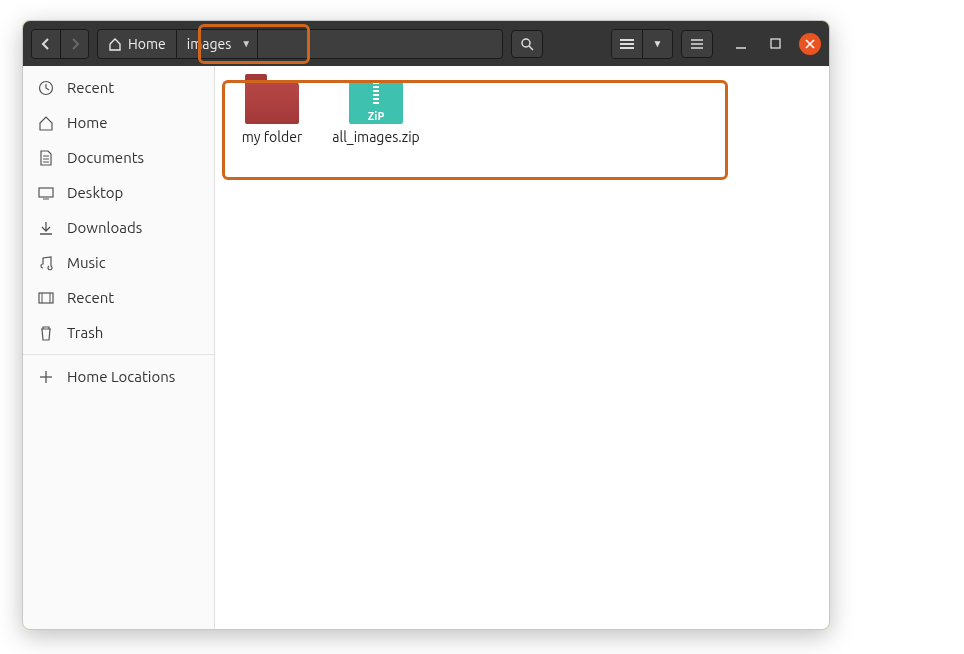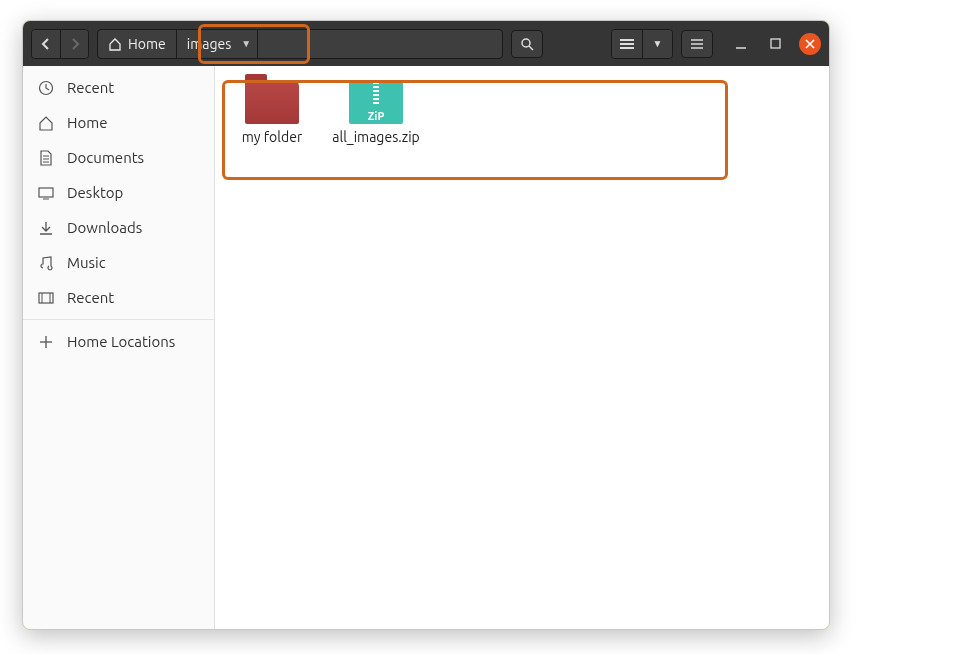--- a/index.html
+++ b/index.html
@@ -253,20 +253,28 @@
       </div>
       <div class="sb-item">
         <span class="ic">
             <svg width="16" height="16" viewBox="0 0 16 16">
               <rect x="1" y="3" width="14" height="10" stroke="currentColor" stroke-width="1.2" fill="none"></rect>
               <line x1="4" y1="3" x2="4" y2="13" stroke="currentColor"></line>
               <line x1="12" y1="3" x2="12" y2="13" stroke="currentColor"></line>
             </svg>
           </span>
         <span>Recent</span>
+      </div>
+      <div class="sb-item">
+        <span class="ic">
+            <svg width="16" height="16" viewBox="0 0 16 16">
+              <path d="M3 4 H13 M5 4 V2 H11 V4 M4 4 L5 15 H11 L12 4" stroke="currentColor" stroke-width="1.2" fill="none"></path>
+            </svg>
+          </span>
+        <span>Trash</span>
       </div>
       <div class="sb-sep"></div>
       <div class="sb-item">
         <span class="ic">
             <svg width="14" height="14" viewBox="0 0 14 14">
               <line x1="7" y1="1" x2="7" y2="13" stroke="currentColor" stroke-width="1.3"></line>
               <line x1="1" y1="7" x2="13" y2="7" stroke="currentColor" stroke-width="1.3"></line>
             </svg>
           </span>
         <span>Home Locations</span>

